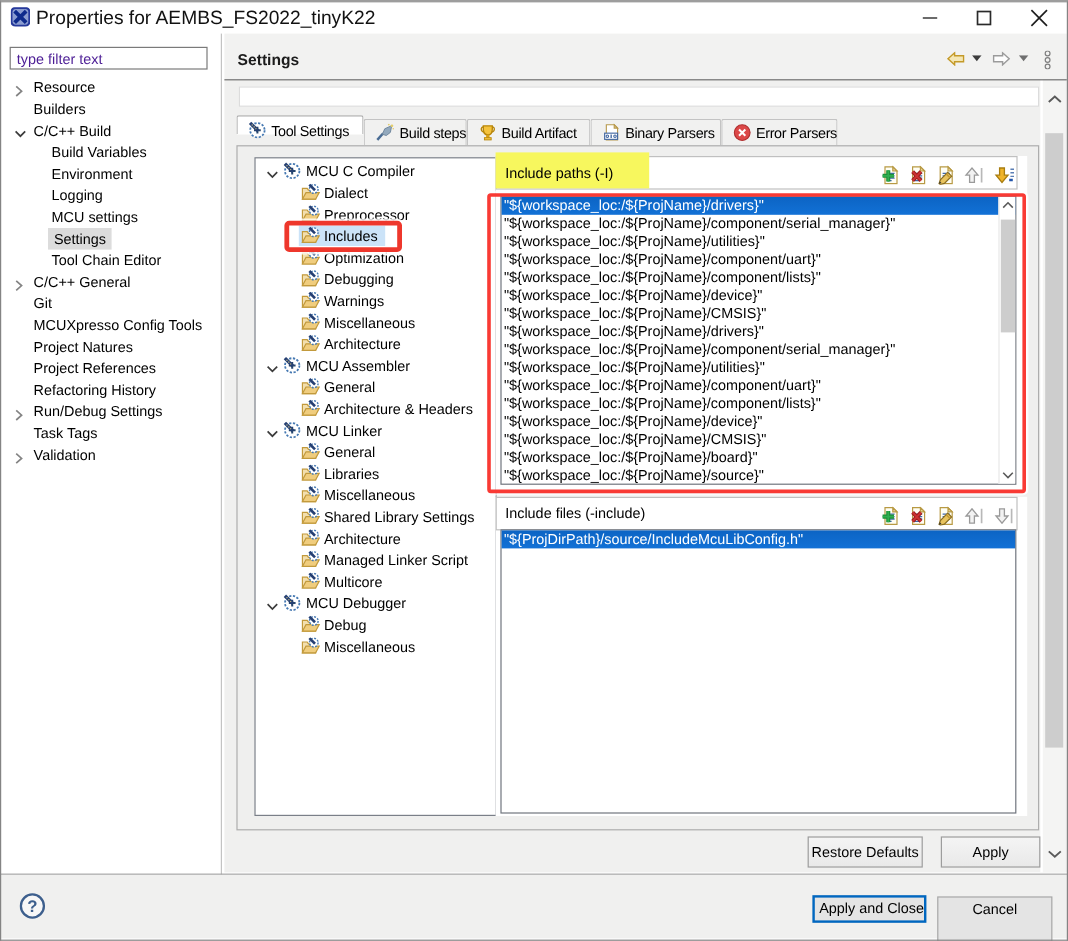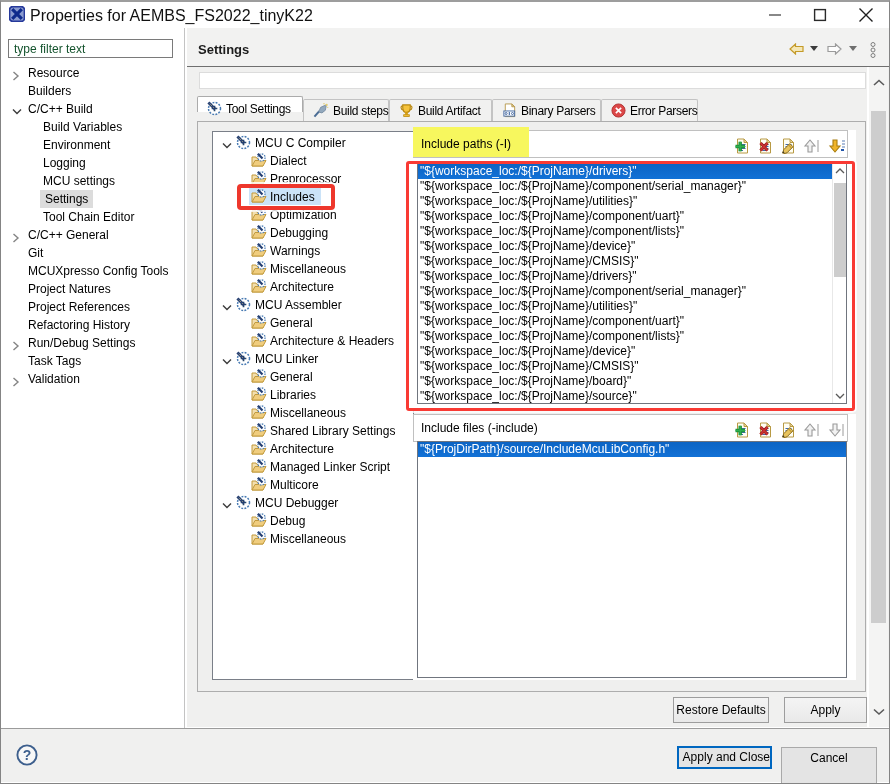--- a/index.html
+++ b/index.html
@@ -3,21 +3,21 @@
 *{margin:0;padding:0;box-sizing:border-box}
 html,body{width:890px;height:784px;overflow:hidden;font-family:"Liberation Sans",sans-serif;font-size:12px;color:#000;background:#fff;-webkit-font-smoothing:antialiased}
 #win{position:absolute;left:0;top:0;width:890px;height:784px;background:#fff}
 #winb{position:absolute;left:0;top:0;width:890px;height:784px;border:1px solid #848484;border-top:2px solid #9d9d9d;z-index:99;pointer-events:none}
 .abs{position:absolute}
 
 #title{position:absolute;left:0;top:0;width:100%;height:28px;background:#fff}
 #title .txt{position:absolute;left:30px;top:7px;font-size:16px;color:#111}
 
 #lpanel{position:absolute;left:0;top:28px;width:183px;height:699px;background:#fff}
-#filter{position:absolute;left:8px;top:11px;width:165px;height:19px;border:1px solid #7a7a7a;color:#14532d;padding-left:5px;line-height:18px}
+#filter{position:absolute;left:8px;top:11px;width:165px;height:19px;border:1px solid #7a7a7a;color:#4c1d95;padding-left:5px;line-height:18px}
 .lrow{position:absolute;left:0;width:183px;height:18px;line-height:18px;white-space:nowrap}
 .lrow .chev{position:absolute;left:12px;top:4px}
 .lrow .t1{position:absolute;left:28px;top:0}
 .lrow .t2{position:absolute;left:43px;top:0}
 #vdiv{position:absolute;left:184px;top:28px;width:1px;height:701px;background:#c3c3c3}
 
 #rhead{position:absolute;left:187px;top:28px;width:702px;height:38px;background:#f2f2f1}
 #rhead .txt{position:absolute;left:11px;top:14px;font-weight:bold;font-size:13px;color:#1c1c1c}
 #hline{position:absolute;left:187px;top:66px;z-index:3;width:702px;height:1px;background:#6f6f6f}
 #content{position:absolute;left:187px;top:66px;width:702px;height:661px;background:#f0f0ef}
@@ -40,21 +40,21 @@
 .irow svg.ic{position:absolute;top:1px}
 .irow .rt{position:absolute;left:42px;top:0}
 .irow .ct{position:absolute;left:57px;top:0}
 .isel{position:absolute;left:36px;width:72px;height:17px;background:#cbe3f8}
 
 #grp1{position:absolute;left:226px;top:64px;width:443px;height:281px;background:#fff}
 #grp2{position:absolute;left:226px;top:348px;width:443px;height:266px;background:#fff}
 .lblrow{position:absolute;left:226px;width:435px;height:28px;background:#fff;border:1px solid #c0c0c0}
 #lbl1{top:64px}
 #lbl2{top:348px}
-.ylabel{position:absolute;left:-1px;top:-4px;width:116px;height:30px;background:#f7f75e;line-height:34px;padding-left:8px;color:#000}
+.ylabel{position:absolute;left:-1px;top:-4px;width:128px;height:30px;background:#f7f75e;line-height:34px;padding-left:8px;color:#000}
 .plainlabel{position:absolute;left:7px;top:6px}
 .icons{position:absolute;right:1px;top:7px}
 .icons svg{margin-left:7px;vertical-align:top}
 
 #list1{position:absolute;left:230px;top:97px;width:430px;height:241px;background:#fff;border:1px solid #70757e}
 .row{height:15px;line-height:15px;white-space:nowrap;padding-left:2px;overflow:hidden}
 .rowsel{background:linear-gradient(#0c64c4,#1271d6);color:#fff}
 #isb{position:absolute;right:0;top:0;width:14px;height:239px;background:#fff;border-left:1px solid #e8e8e8}
 #isb .thumb{position:absolute;left:1px;top:19px;width:12px;height:94px;background:#cdcdcd}
 

